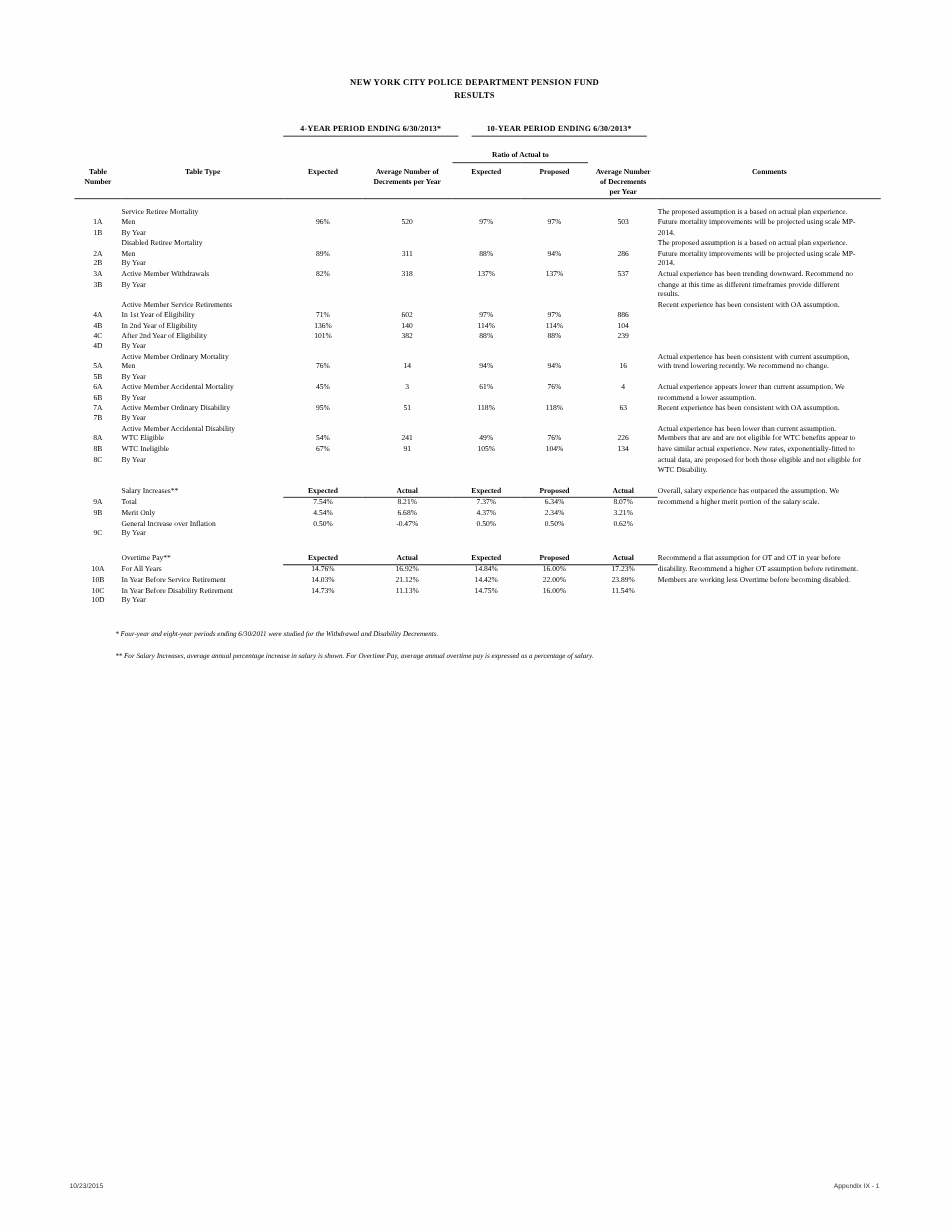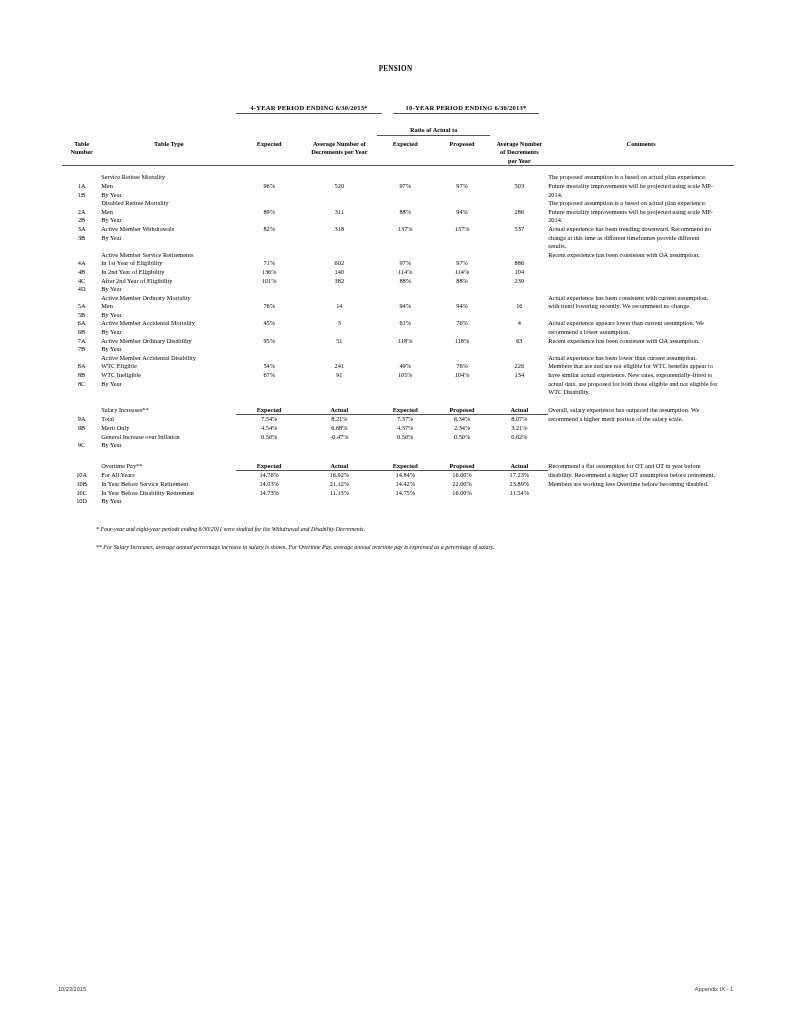--- a/index.html
+++ b/index.html
@@ -144,21 +144,22 @@
   }
   .footer-left  { position: absolute; left: 58px;  top: 0; }
   .footer-right { position: absolute; right: 58px; top: 0; }
 </style>
 </head>
 <body>
 
 <div class="page">
 
   <div class="title-block">
-    <div class="title-line">PENSION</div>
+    <div class="title-line">NEW YORK CITY POLICE DEPARTMENT PENSION FUND</div>
+    <div class="title-line">RESULTS</div>
   </div>
 
   <div class="period-headers">
     <div class="period-4yr">4-YEAR PERIOD ENDING 6/30/2013*</div>
     <div class="period-10yr">10-YEAR PERIOD ENDING 6/30/2013*</div>
   </div>
 
   <table class="main">
     <colgroup>
       <col class="c-num">

